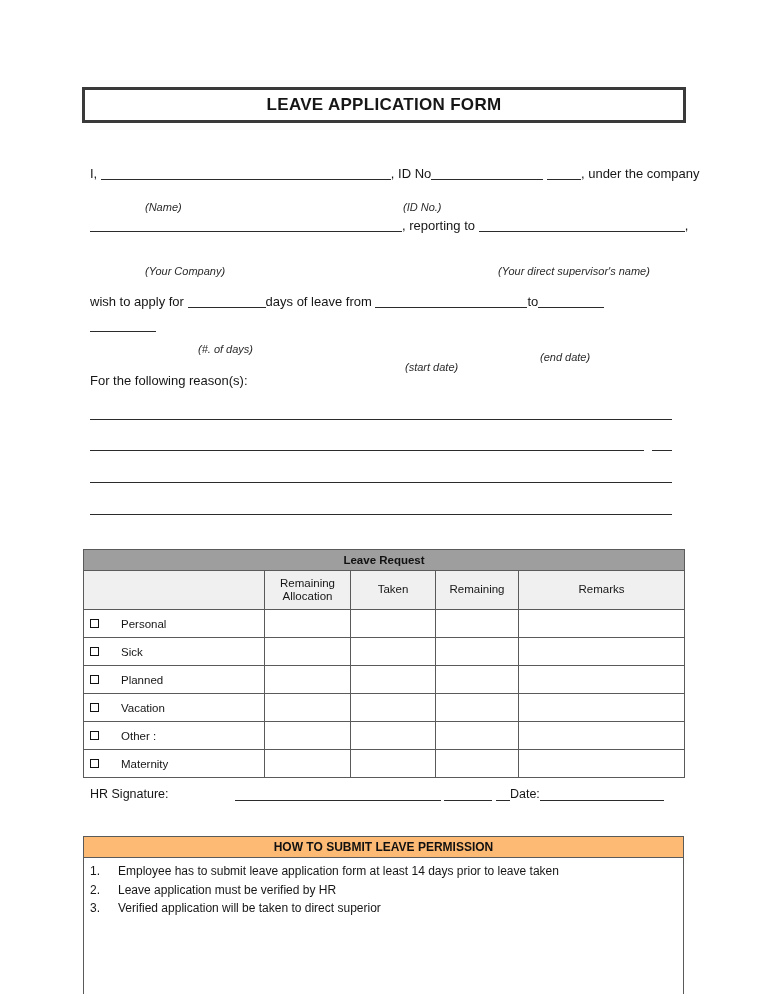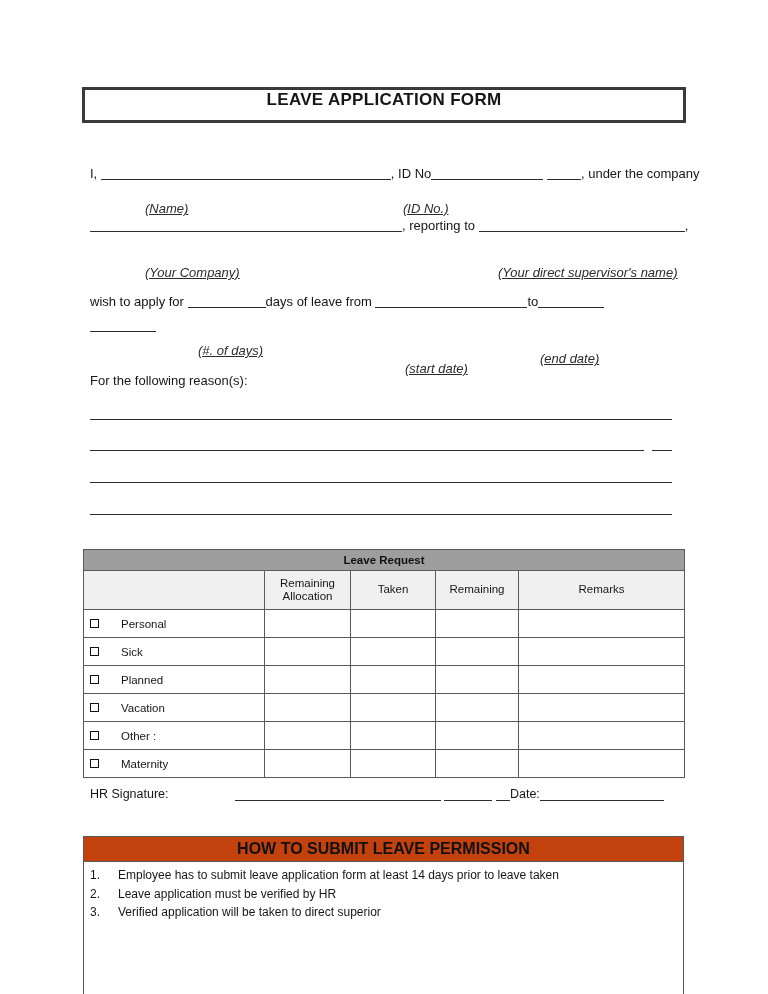--- a/index.html
+++ b/index.html
@@ -37,21 +37,21 @@
   }
   .title-box {
     position: absolute;
     left: 82px;
     top: 87px;
     width: 604px;
     height: 36px;
     border: 3px solid #3a3a3a;
     box-sizing: border-box;
     display: flex;
-    align-items: flex-start;
+    align-items: center;
     justify-content: center;
   }
   .title-box .t {
     font-size: 17px;
     font-weight: bold;
     letter-spacing: .3px;
   }
 
   
   .body-text {
@@ -65,25 +65,24 @@
   .row { position: relative; white-space: nowrap; }
 
   .u {
     display: inline-block;
     border-bottom: 1px solid #2b2b2b;
     vertical-align: bottom;
     height: 13px;
   }
   .cap {
     position: absolute;
-    font-size: 13px;
+    font-size: 11px;
     font-style: italic;
     color: #2b2b2b;
     white-space: nowrap;
-    text-decoration: underline;
   }
 
   .line1 { position: absolute; left: 0; top: 0; }
   .line2 { position: absolute; left: 0; top: 52px; }
   .line3 { position: absolute; left: 0; top: 128px; }
   .line3b { position: absolute; left: 0; top: 152px; }
   .line4 { position: absolute; left: 0; top: 208px; }
 
   .cap-name   { left: 55px;  top: 36px; }
   .cap-idno   { left: 313px; top: 36px; }
@@ -169,24 +168,24 @@
     top: 836px;
     width: 601px;
     border-left: 1px solid #5a5a5a;
     border-right: 1px solid #5a5a5a;
     border-top: 1px solid #5a5a5a;
     box-sizing: border-box;
     overflow: hidden;
     height: 158px;
   }
   .howto-title {
-    background: #c2410c;
+    background: #fdba74;
     text-align: center;
     font-weight: bold;
-    font-size: 16px;
+    font-size: 12px;
     padding: 3px 0 3px;
     border-bottom: 1px solid #5a5a5a;
     color: #111;
   }
   .howto-list { padding: 4px 0 0 0; margin: 0; }
   .howto-item {
     display: flex;
     font-size: 12px;
     line-height: 1.55;
     padding-left: 6px;

